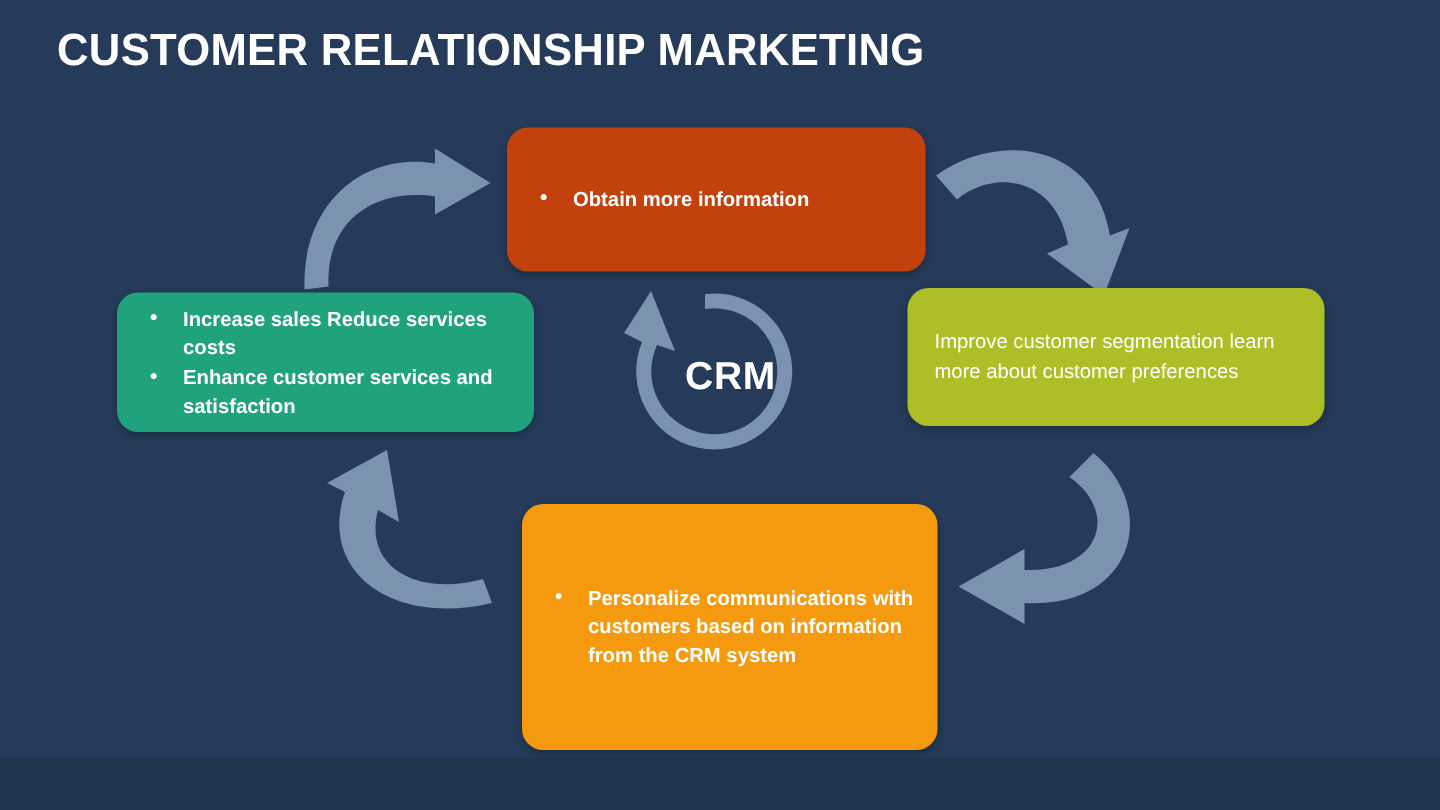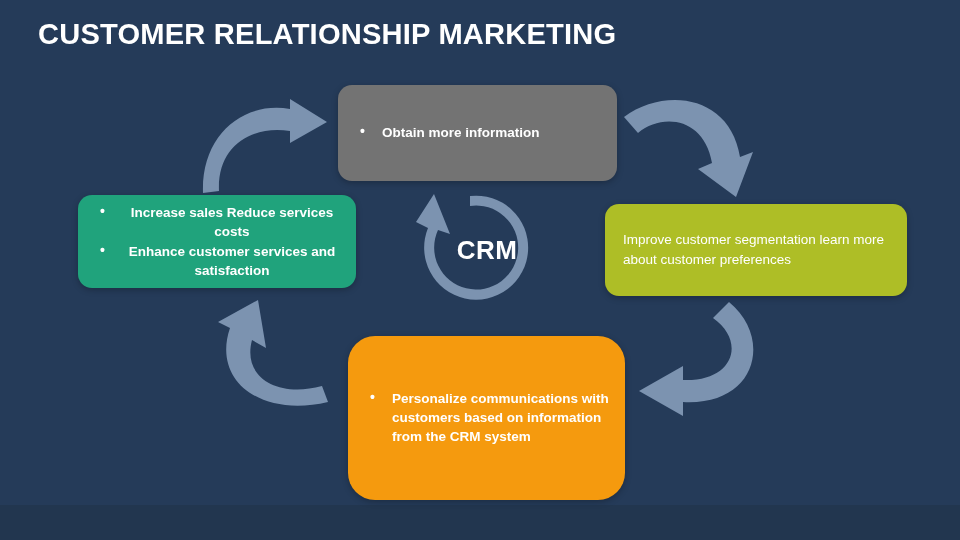--- a/index.html
+++ b/index.html
@@ -75,24 +75,24 @@
     font-size: 14px;
     line-height: 19px;
   }
   .card .plain {
     font-size: 13.5px;
     line-height: 20px;
     font-weight: normal;
     padding-left: 0;
   }
 
-  #card-top     { left: 338px; top: 85px;  width: 279px; height: 96px;  background: #737373; padding: 10px 14px; }
-  #card-left    { left: 78px;  top: 195px; width: 278px; height: 93px;  background: #20a37c; padding: 10px 14px; text-align: center; }
-  #card-right   { left: 605px; top: 204px; width: 302px; height: 92px;  background: #aebe26; padding: 10px 18px; }
-  #card-bottom  { left: 348px; top: 336px; width: 277px; height: 164px; background: #f59a0e; padding: 12px 14px; border-radius: 27px; }
+  #card-top     { left: 338px; top: 85px;  width: 279px; height: 96px;  background: #c2410c; padding: 10px 14px; }
+  #card-left    { left: 78px;  top: 195px; width: 278px; height: 93px;  background: #20a37c; padding: 10px 14px; }
+  #card-right   { left: 605px; top: 192px; width: 278px; height: 92px;  background: #aebe26; padding: 10px 18px; }
+  #card-bottom  { left: 348px; top: 336px; width: 277px; height: 164px; background: #f59a0e; padding: 12px 14px; }
 
   
   #center-ring {
     position: absolute;
     left: 400px;
     top: 190px;
     width: 160px;
     height: 120px;
   }
   #crm-label {

